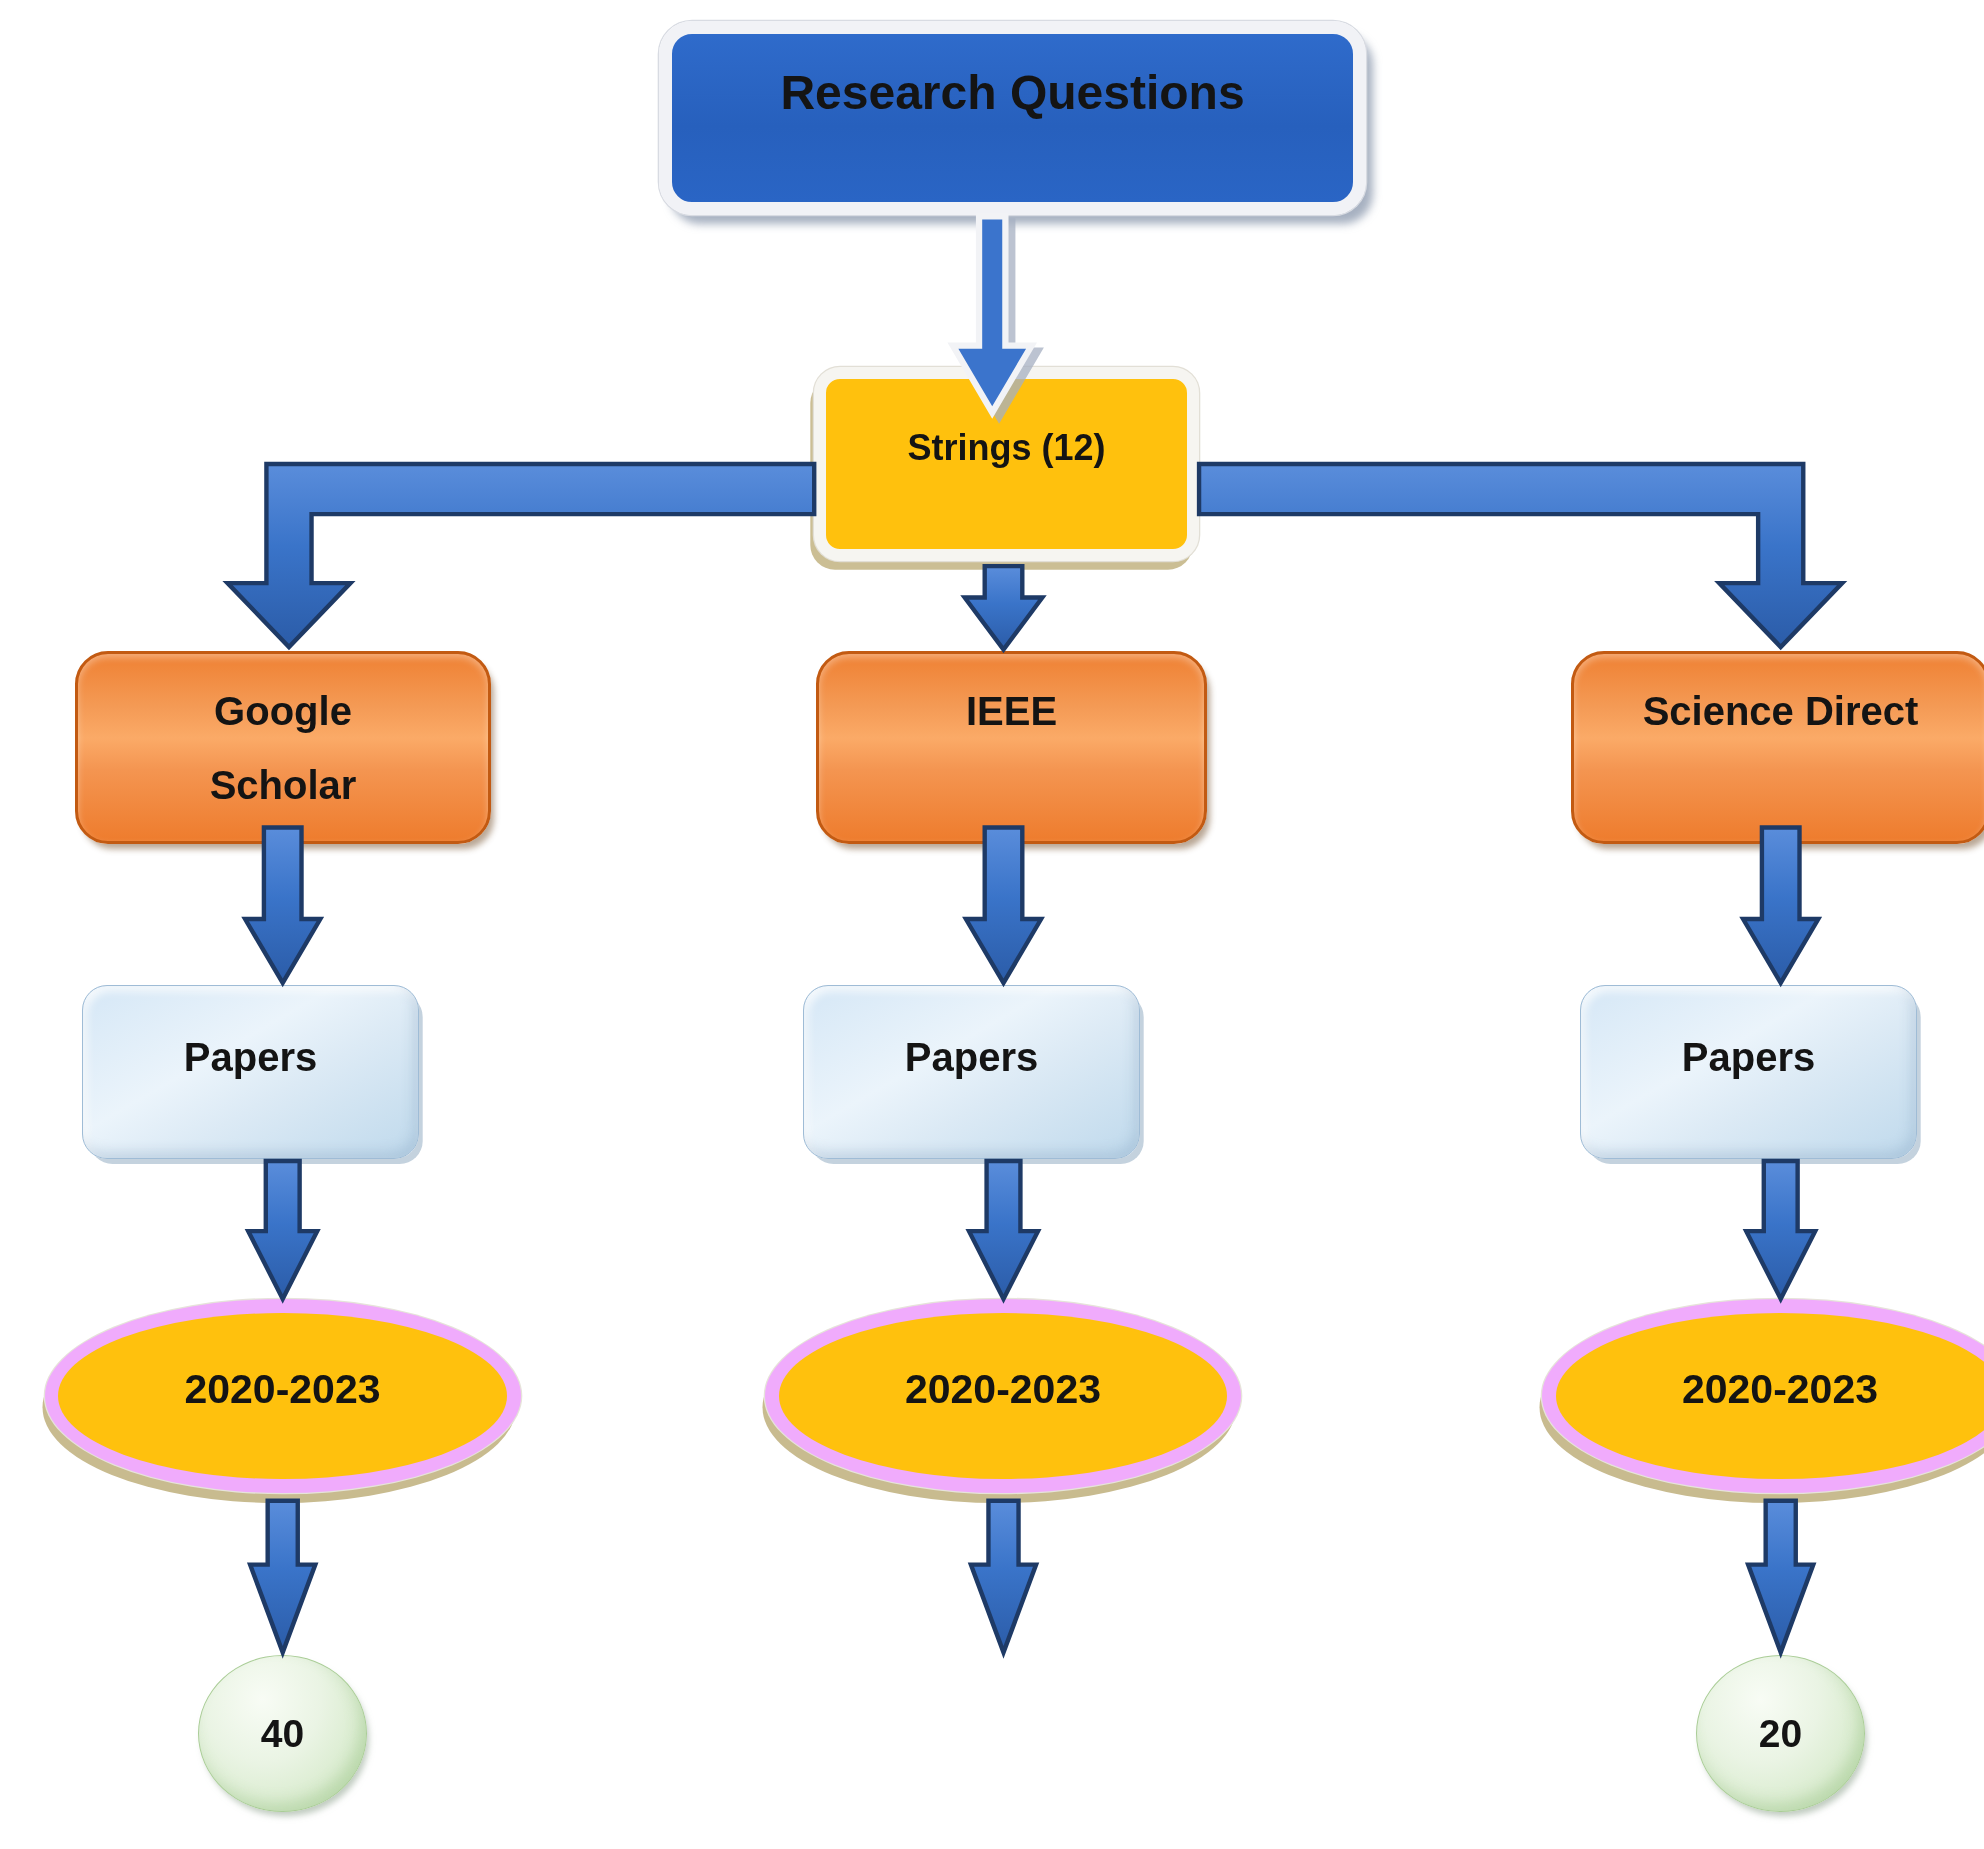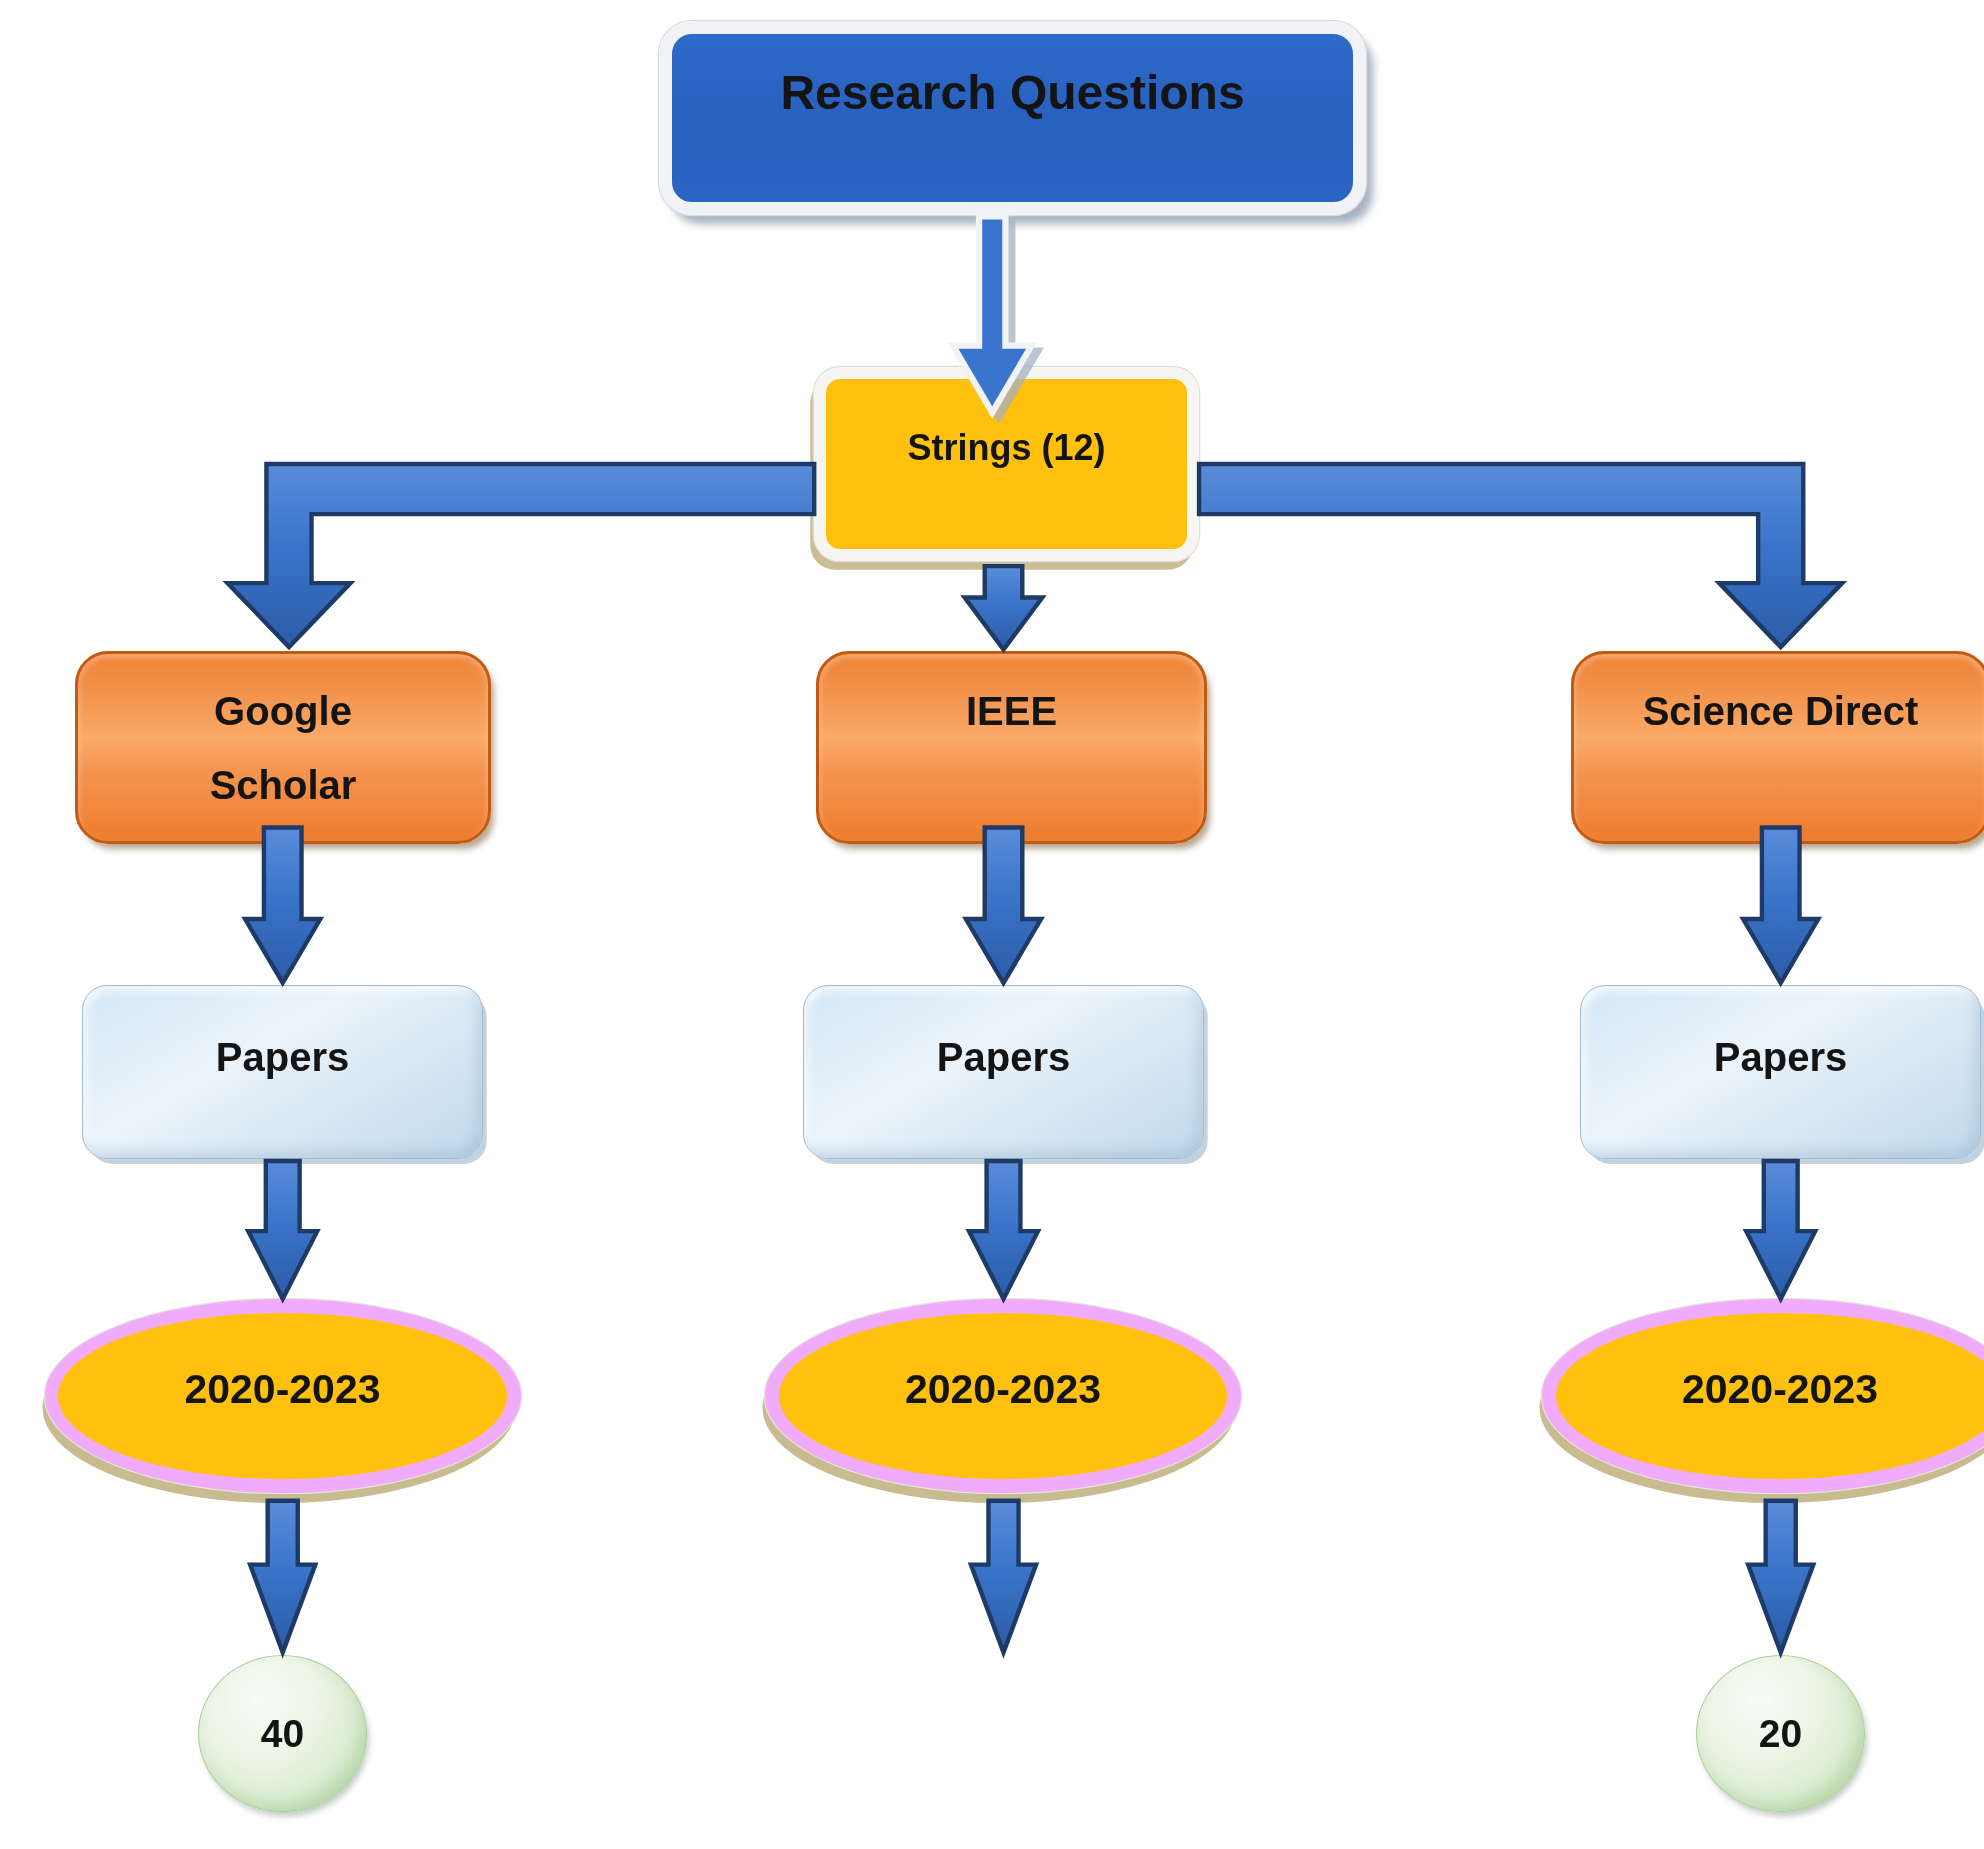--- a/index.html
+++ b/index.html
@@ -41,21 +41,21 @@
   }
   .db .lbl{
     font-size:40px;line-height:1.85;white-space:pre-line;
     text-align:center;padding-top:20px;
   }
   .db.c1{left:43px;width:416px;}
   .db.c2{left:784px;width:391px;}
   .db.c3{left:1539px;width:419px;}
   
   .papers{
-    top:985px;height:174px;width:401px;
+    top:985px;height:174px;width:337px;
     background:linear-gradient(150deg,#D5E7F6 0%,#EBF4FB 40%,#DCEAF5 60%,#BFD9EC 100%);
     border:1.9px solid #9FBCD6;border-radius:25px;
     box-shadow:5.6px 6.9px 0 -1.9px #C4D2DE, inset -5px -6.3px 11.3px rgba(130,160,190,.30), inset 3.8px 5px 8.8px rgba(255,255,255,.8);
     display:flex;align-items:center;justify-content:center;
   }
   .papers .lbl{font-size:40px;transform:translateY(-15px);}
   .papers.c1{left:50px;}
   .papers.c2{left:771px;}
   .papers.c3{left:1548px;}
   

